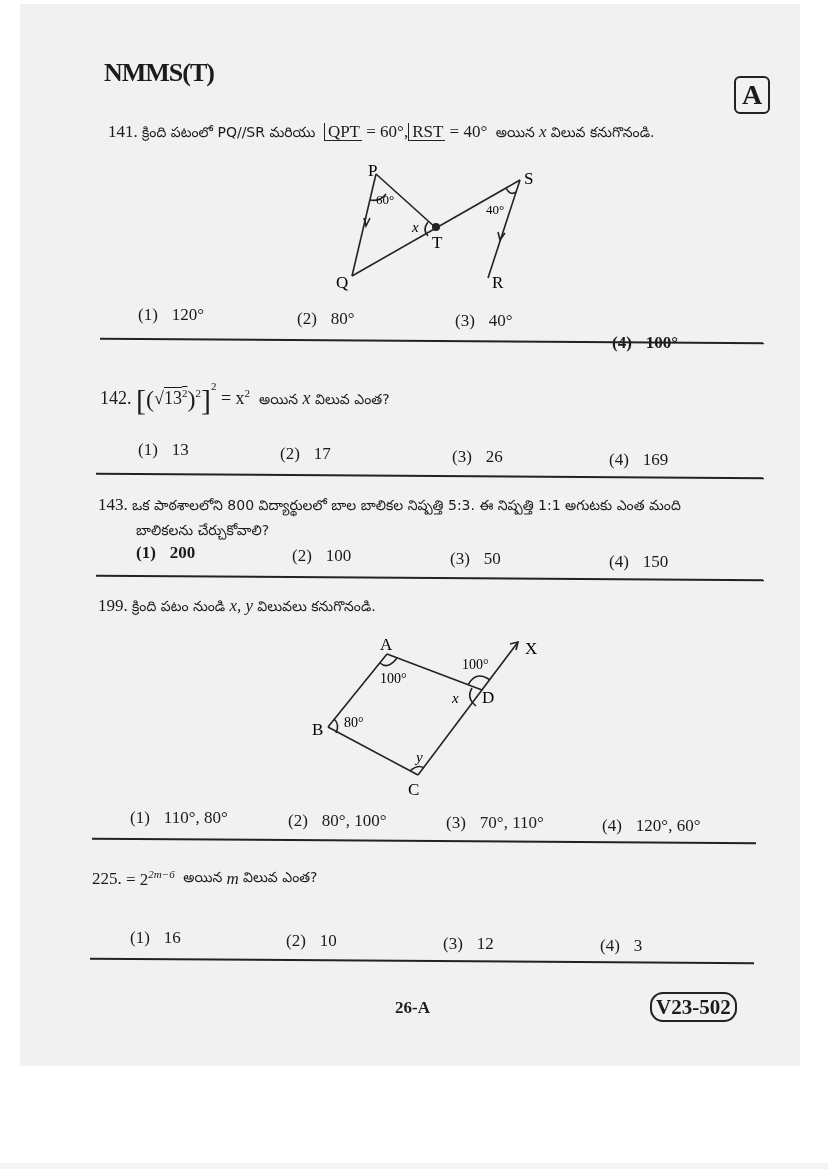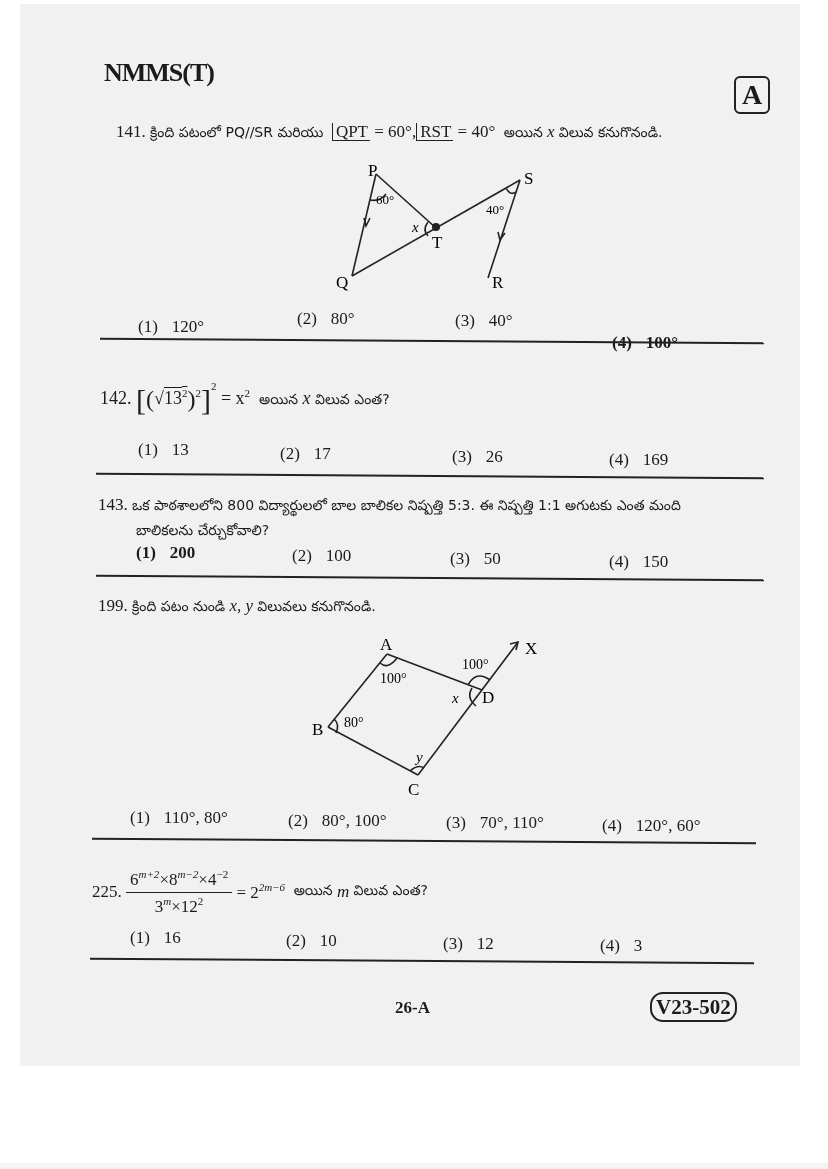--- a/index.html
+++ b/index.html
@@ -38,21 +38,21 @@
 </style>
 </head>
 <body>
 
 <div class="scan"></div>
 <div class="bottom-strip"></div>
 
 <div class="abs header-title">NMMS(T)</div>
 <div class="abs set-box">A</div>
 
-<div class="abs q" style="left:116px; top:122px;">
+<div class="abs q" style="left:108px; top:122px;">
   <span>141.</span>
   <span class="te">క్రింది పటంలో PQ//SR మరియు</span>
   &nbsp;<span class="angle-box">QPT</span><span> = 60°,</span><span class="angle-box">RST</span><span> = 40°</span>
   &nbsp;<span class="te">అయిన</span>
   <span class="it">x</span>
   <span class="te">విలువ కనుగొనండి.</span>
 </div>
 
 <svg class="abs" style="left:320px; top:160px;" width="250" height="140">
   <g stroke="#222" stroke-width="1.6" fill="none">
@@ -70,21 +70,21 @@
   <text x="48" y="16" font-size="17">P</text>
   <text x="56" y="44" font-size="13">60°</text>
   <text x="16" y="128" font-size="17">Q</text>
   <text x="112" y="88" font-size="17">T</text>
   <text x="92" y="72" font-size="15" font-style="italic">x</text>
   <text x="204" y="24" font-size="17">S</text>
   <text x="166" y="54" font-size="13">40°</text>
   <text x="172" y="128" font-size="17">R</text>
 </svg>
 
-<div class="abs opt" style="left:138px; top:305px;margin-top:12px;"><span class="n">(1)</span><span>120°</span></div>
+<div class="abs opt" style="left:138px; top:305px;"><span class="n">(1)</span><span>120°</span></div>
 <div class="abs opt" style="left:297px; top:309px;"><span class="n">(2)</span><span>80°</span></div>
 <div class="abs opt" style="left:455px; top:311px;"><span class="n">(3)</span><span>40°</span></div>
 <div class="abs opt" style="left:612px; top:333px;font-weight:bold;"><span class="n">(4)</span><span>100°</span></div>
 <div class="abs rule" style="left:100px; top:340px; width:664px; transform:rotate(0.4deg);"></div>
 
 <div class="abs q" style="left:100px; top:380px; font-size:18px;">
   <span>142.</span>
   <span style="font-size:30px; vertical-align:middle;">[</span><span style="font-size:24px; vertical-align:middle;">(</span><span>√<span style="text-decoration:overline;"><span>13</span><sup>2</sup></span></span><span style="font-size:24px; vertical-align:middle;">)</span><sup>2</sup><span style="font-size:30px; vertical-align:middle;">]</span><sup style="vertical-align:14px;">2</sup>
   <span>= x</span><sup>2</sup>
   &nbsp;<span class="te">అయిన</span>
@@ -145,24 +145,20 @@
 </svg>
 
 <div class="abs opt" style="left:130px; top:808px;"><span class="n">(1)</span><span>110°, 80°</span></div>
 <div class="abs opt" style="left:288px; top:811px;"><span class="n">(2)</span><span>80°, 100°</span></div>
 <div class="abs opt" style="left:446px; top:813px;"><span class="n">(3)</span><span>70°, 110°</span></div>
 <div class="abs opt" style="left:602px; top:816px;"><span class="n">(4)</span><span>120°, 60°</span></div>
 <div class="abs rule" style="left:92px; top:840px; width:664px; transform:rotate(0.4deg);"></div>
 
 <div class="abs q" style="left:92px; top:868px;">
   <span style="vertical-align:middle;">225.</span>
-  <span class="frac">
-    <span class="num"><span>6</span><sup class="it">m+2</sup><span>×8</span><sup class="it">m−2</sup><span>×4</span><sup>−2</sup></span>
-    <span class="den"><span>3</span><sup class="it">m</sup><span>×12</span><sup>2</sup></span>
-  </span>
   <span style="vertical-align:middle;"><span>= 2</span><sup class="it">2m−6</sup></span>
   &nbsp;<span class="te" style="vertical-align:middle;">అయిన</span>
   <span class="it" style="vertical-align:middle;">m</span>
   <span class="te" style="vertical-align:middle;">విలువ ఎంత?</span>
 </div>
 
 <div class="abs opt" style="left:130px; top:928px;"><span class="n">(1)</span><span>16</span></div>
 <div class="abs opt" style="left:286px; top:931px;"><span class="n">(2)</span><span>10</span></div>
 <div class="abs opt" style="left:443px; top:934px;"><span class="n">(3)</span><span>12</span></div>
 <div class="abs opt" style="left:600px; top:936px;"><span class="n">(4)</span><span>3</span></div>

